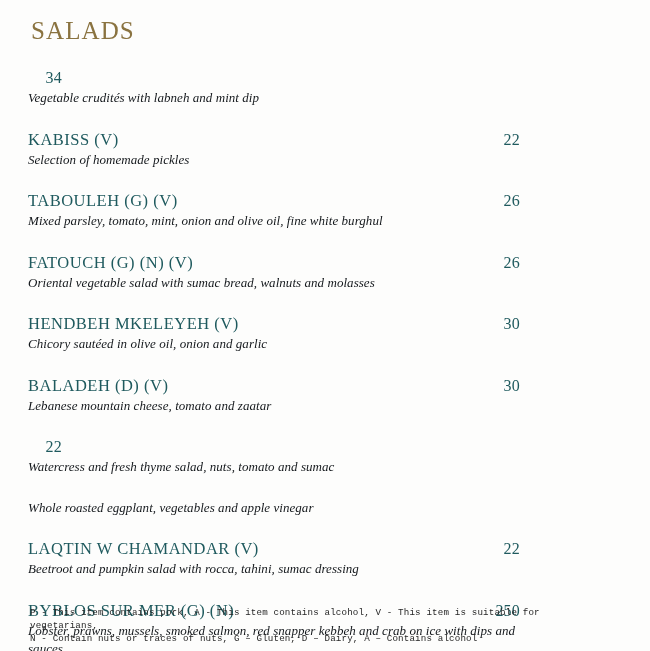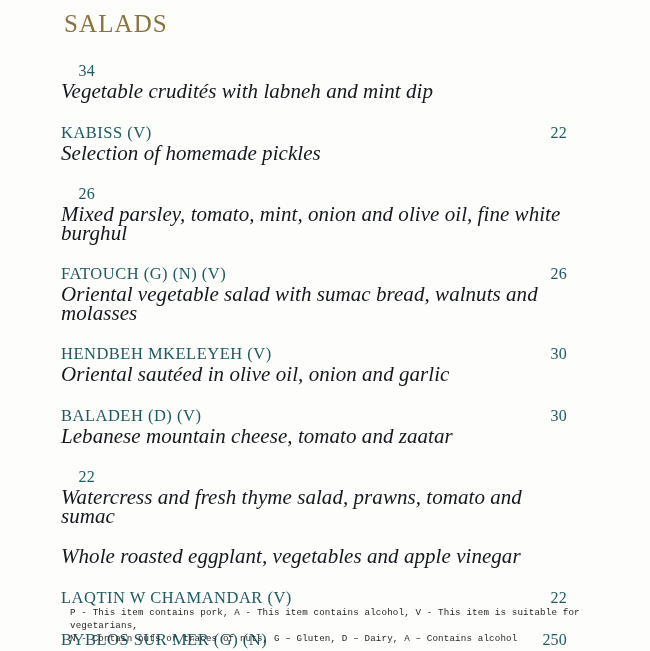--- a/index.html
+++ b/index.html
@@ -12,22 +12,21 @@
     height: 651px;
     background: #fdfdfc;
     font-family: "Liberation Serif", serif;
     overflow: hidden;
   }
 
   .menu-page {
     position: relative;
     width: 552px;
     height: 651px;
-    padding: 5px;
-    margin-left: 40px;
+    padding: 12px;
   }
 
   
   .section-title {
     color: #8a7340;
     font-family: "Liberation Serif", serif;
     font-size: 25px;
     font-weight: 400;
     letter-spacing: 1.1px;
     margin: 0;
@@ -70,21 +69,21 @@
     line-height: 20px;
     text-align: right;
     min-width: 34px;
     letter-spacing: 0.2px;
   }
 
   .item-desc {
     color: #14181c;
     font-family: "Liberation Serif", serif;
     font-style: italic;
-    font-size: 21px;
+    font-size: 13px;
     line-height: 18.5px;
     letter-spacing: 0.05px;
     margin-top: 1px;
     max-width: 560px;
   }
 
   
   .footnotes {
     position: absolute;
     left: 0;
@@ -120,65 +119,67 @@
     <div class="menu-item">
       <div class="item-head">
         <span class="item-name">KABISS (V)</span>
         <span class="item-price">22</span>
       </div>
       <div class="item-desc">Selection of homemade pickles</div>
     </div>
 
     <div class="menu-item">
       <div class="item-head">
+        <span class="item-name">TABOULEH (G) (V)</span>
         <span class="item-price">26</span>
       </div>
       <div class="item-desc">Mixed parsley, tomato, mint, onion and olive oil, fine white burghul</div>
     </div>
 
     <div class="menu-item">
       <div class="item-head">
         <span class="item-name">FATOUCH (G) (N) (V)</span>
         <span class="item-price">26</span>
       </div>
       <div class="item-desc">Oriental vegetable salad with sumac bread, walnuts and molasses</div>
     </div>
 
     <div class="menu-item">
       <div class="item-head">
         <span class="item-name">HENDBEH MKELEYEH (V)</span>
         <span class="item-price">30</span>
       </div>
-      <div class="item-desc">Oriental sautéed in olive oil, onion and garlic</div>
+      <div class="item-desc">Chicory sautéed in olive oil, onion and garlic</div>
     </div>
 
     <div class="menu-item">
       <div class="item-head">
         <span class="item-name">BALADEH (D) (V)</span>
         <span class="item-price">30</span>
       </div>
       <div class="item-desc">Lebanese mountain cheese, tomato and zaatar</div>
     </div>
 
     <div class="menu-item">
       <div class="item-head">
         <span class="item-price">22</span>
       </div>
-      <div class="item-desc">Watercress and fresh thyme salad, prawns, tomato and sumac</div>
+      <div class="item-desc">Watercress and fresh thyme salad, nuts, tomato and sumac</div>
     </div>
 
     <div class="menu-item">
       <div class="item-desc">Whole roasted eggplant, vegetables and apple vinegar</div>
     </div>
 
     <div class="menu-item">
       <div class="item-head">
         <span class="item-name">LAQTIN W CHAMANDAR (V)</span>
         <span class="item-price">22</span>
       </div>
+      <div class="item-desc">Beetroot and pumpkin salad with rocca, tahini, sumac dressing</div>
     </div>
 
     <div class="menu-item">
       <div class="item-head">
         <span class="item-name">BYBLOS SUR MER (G) (N)</span>
         <span class="item-price">250</span>
       </div>
       <div class="item-desc">Lobster, prawns, mussels, smoked salmon, red snapper kebbeh and crab on ice with dips and sauces</div>
 
     </div>

